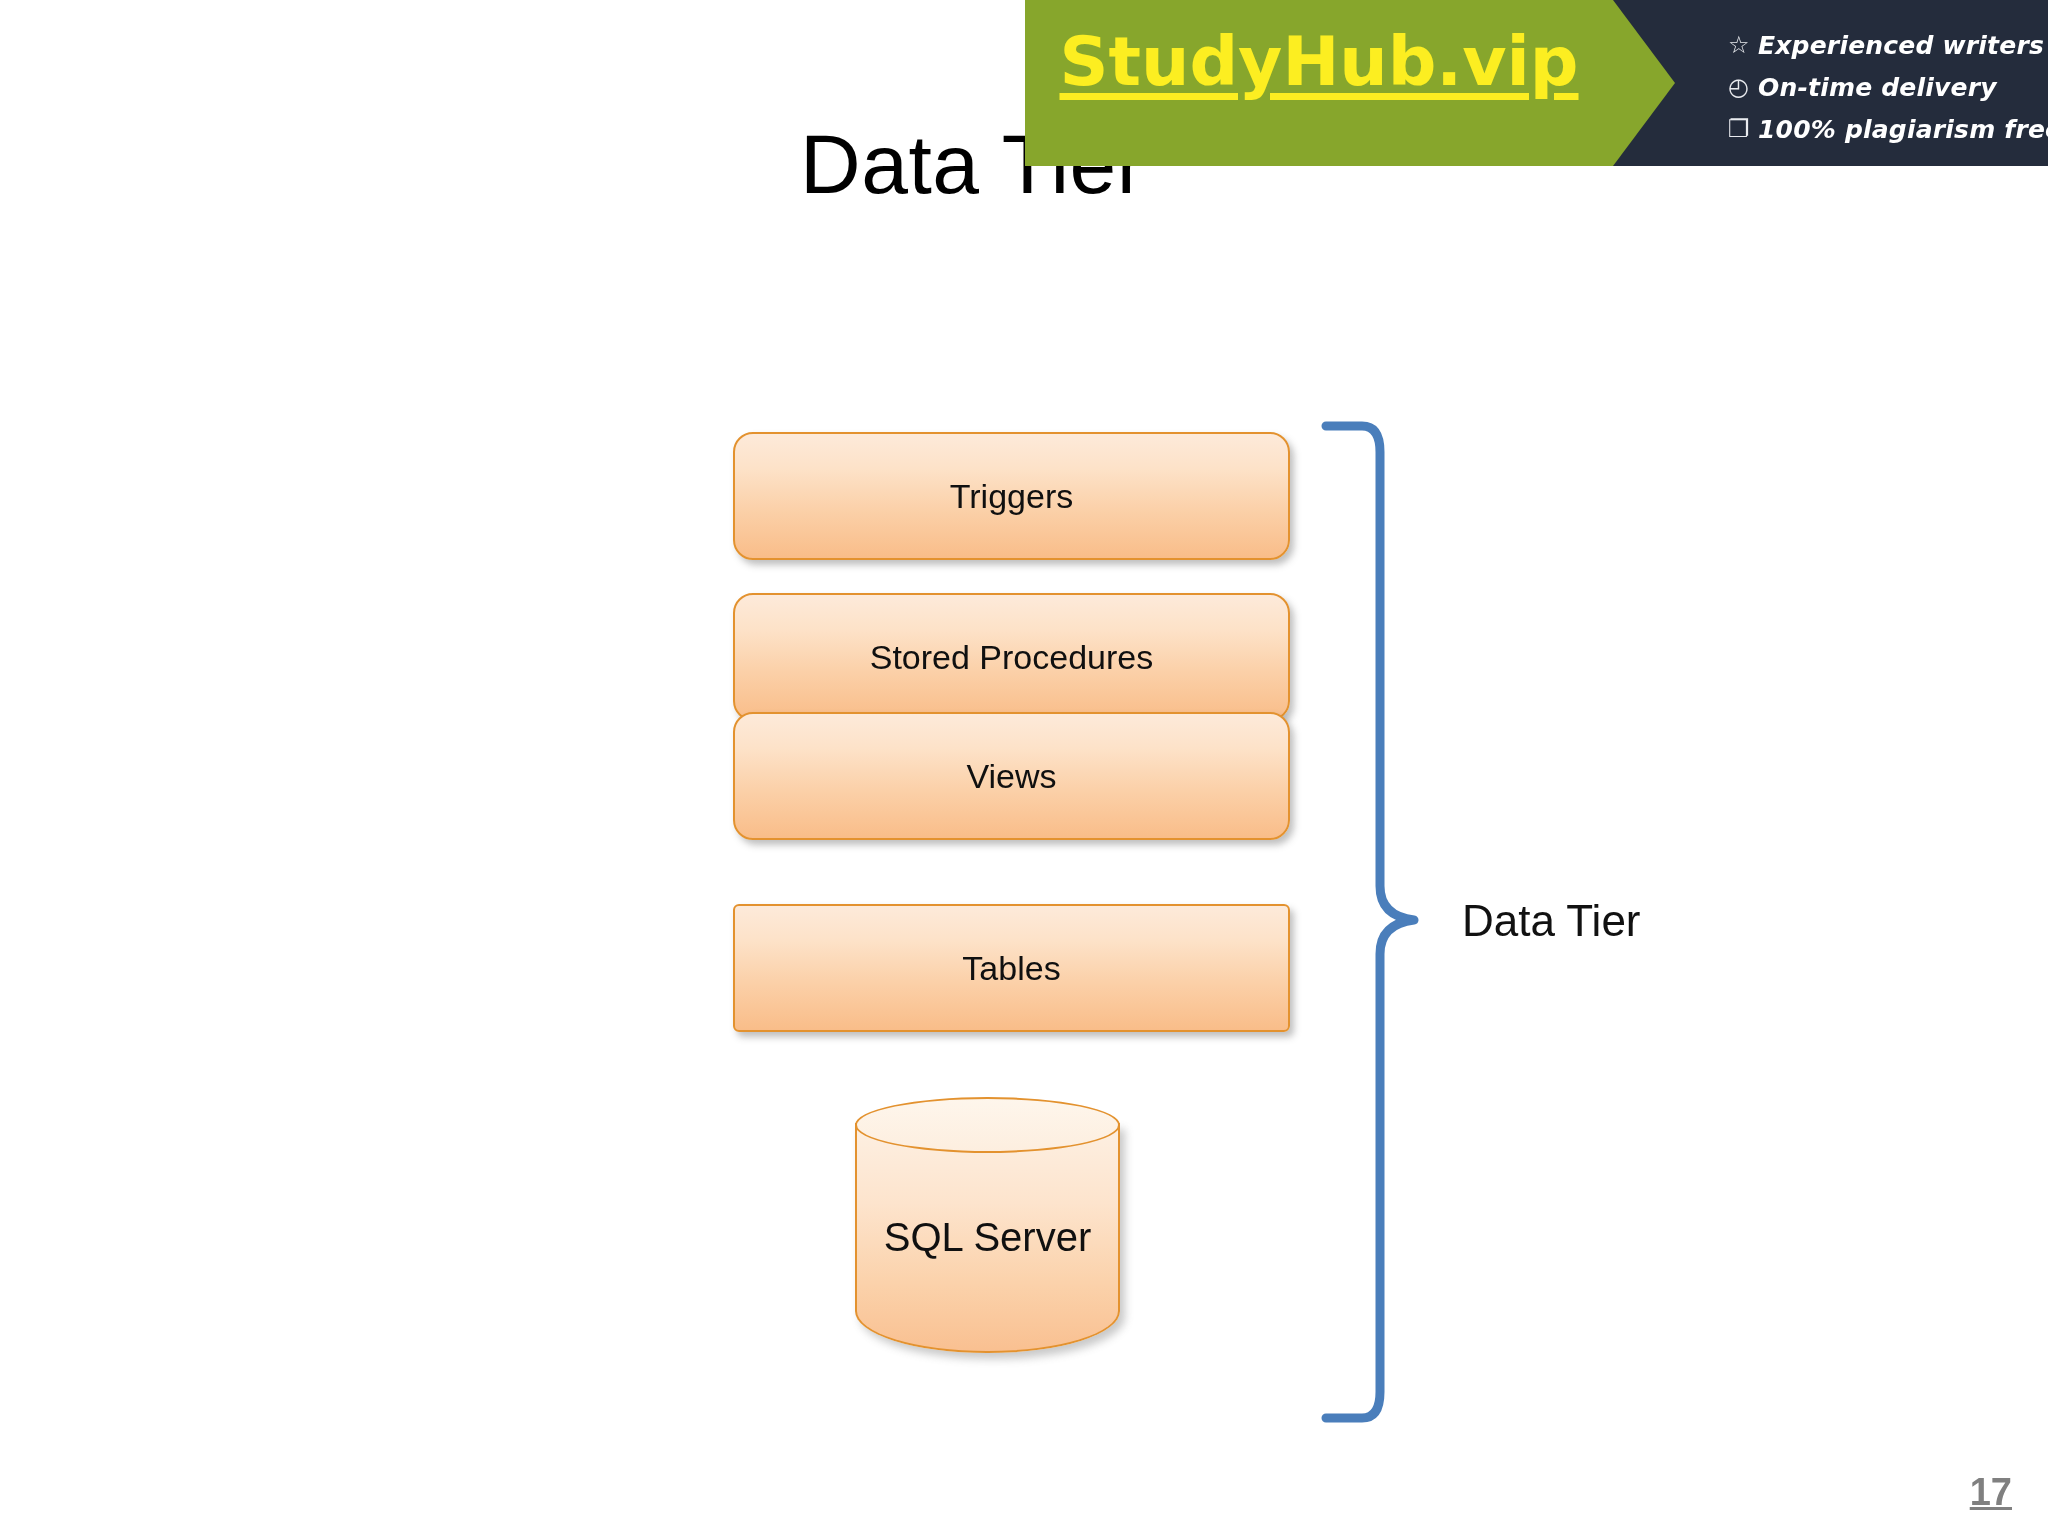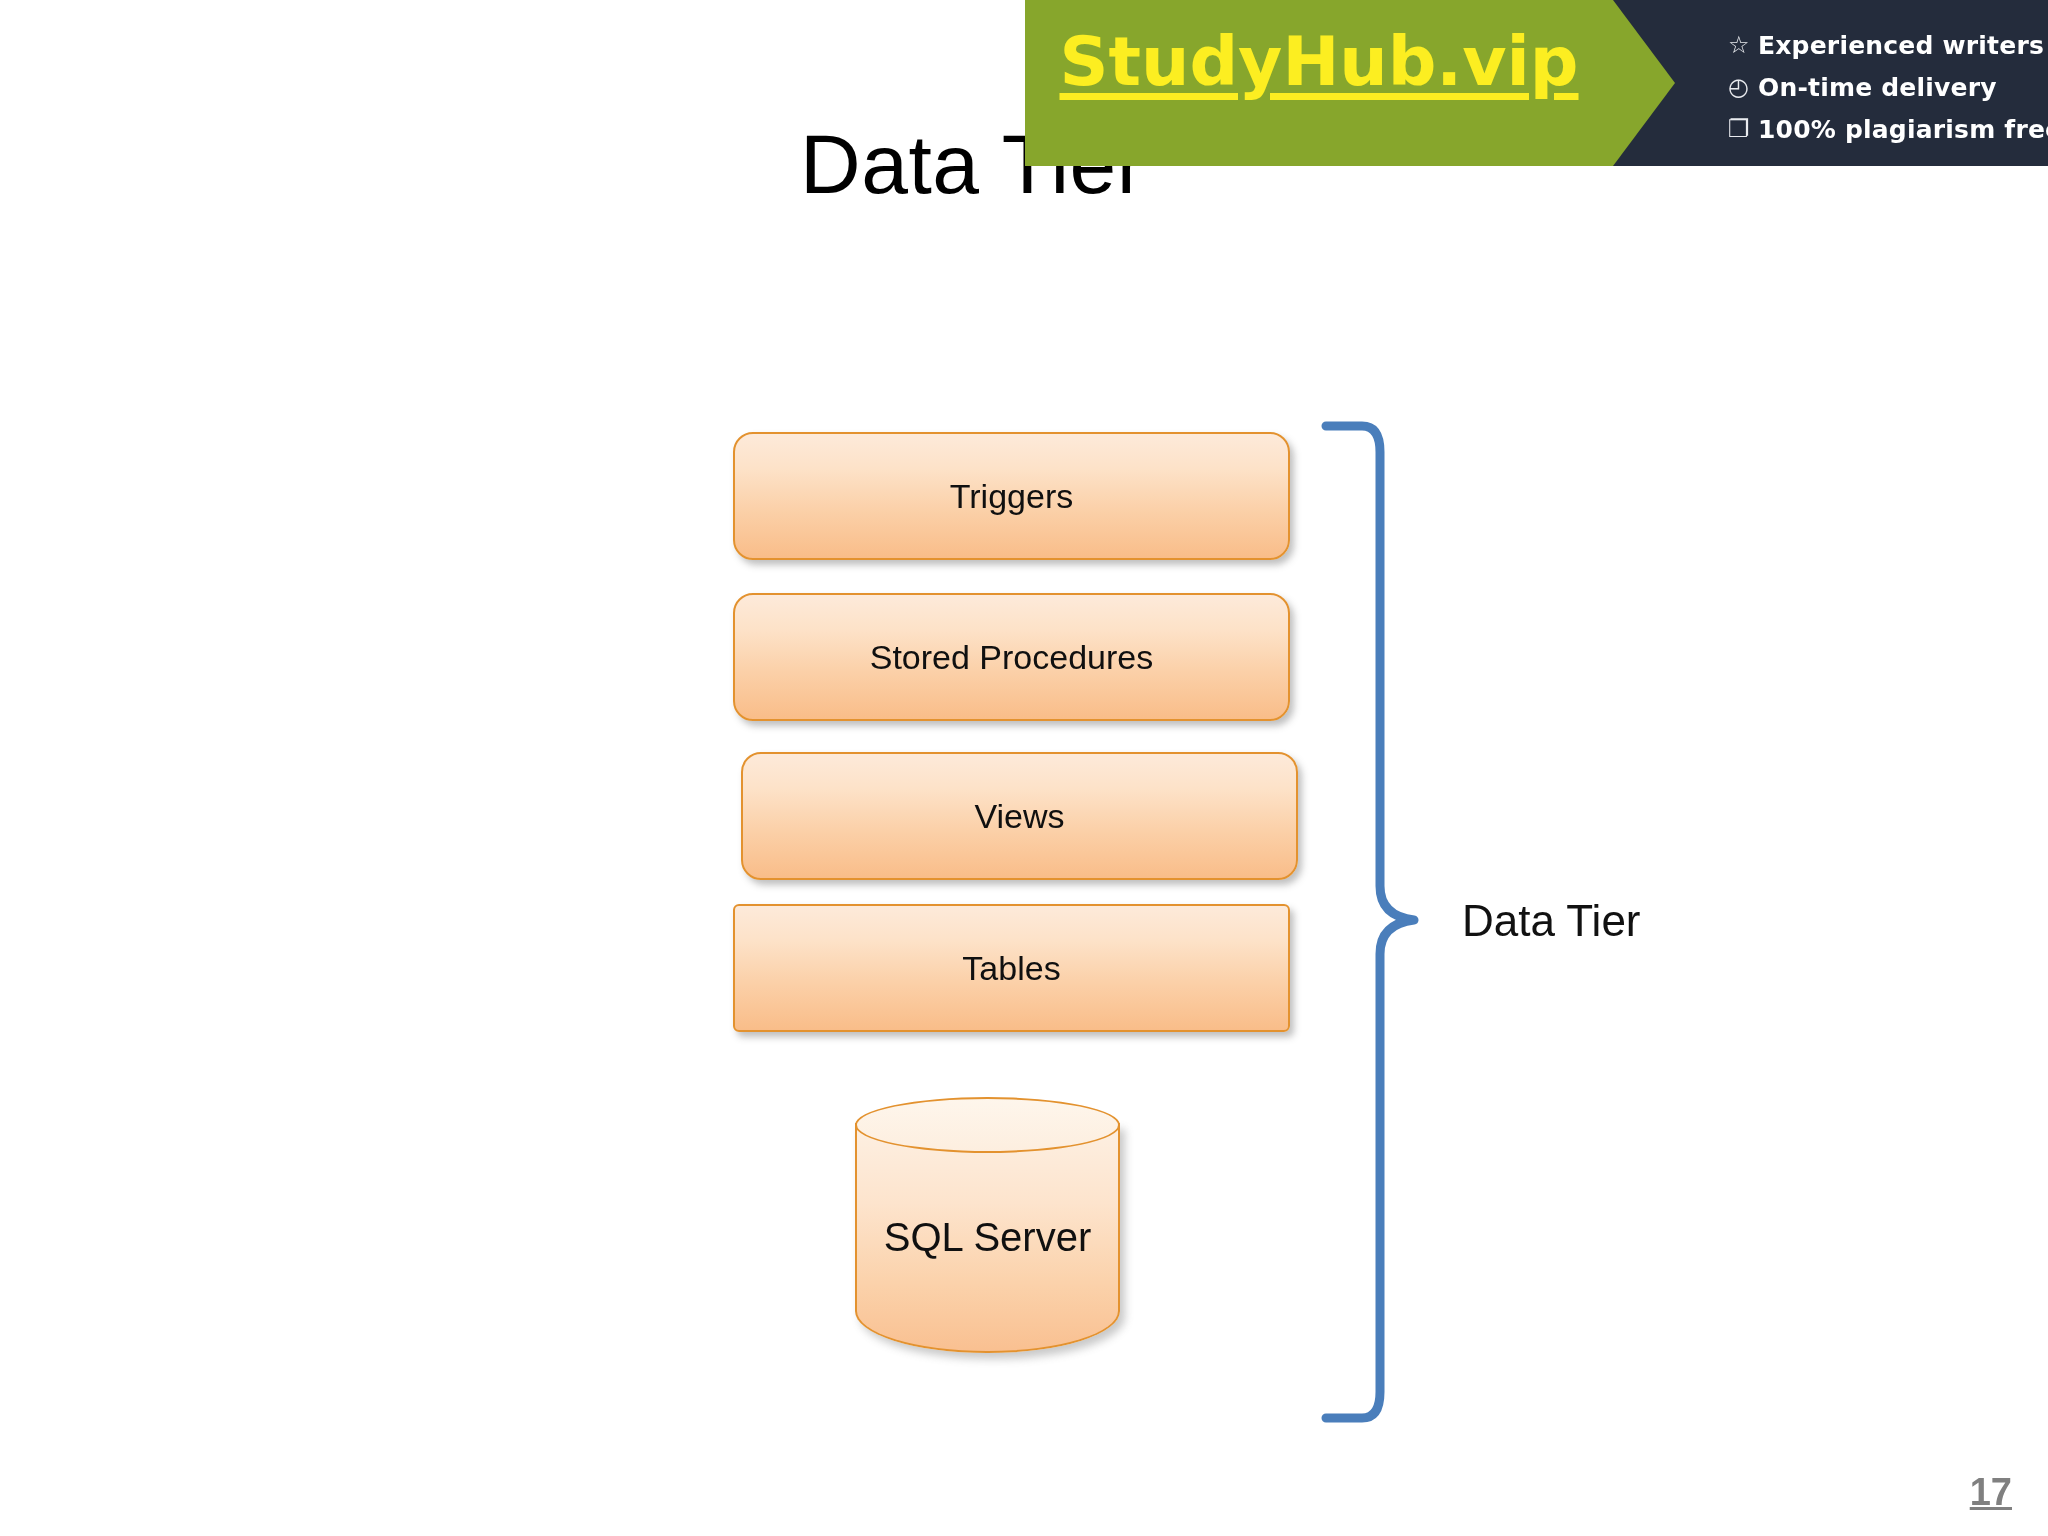--- a/index.html
+++ b/index.html
@@ -89,20 +89,21 @@
   }
   .feature-glyph {
     width: 30px;
     font-size: 24px;
     line-height: 1;
     color: #e9ebef;
     display: inline-block;
   }
   .feature-text {
     letter-spacing: 0.2px;
+    font-style: italic;
   }
 
   
   .tier-box {
     position: absolute;
     left: 733px;
     width: 557px;
     height: 128px;
     border: 2px solid #e3922f;
     border-radius: 20px;
@@ -118,21 +119,21 @@
     justify-content: center;
   }
   .tier-box-label {
     font-size: 34px;
     color: #101010;
     font-weight: 400;
     white-space: nowrap;
   }
   #box-triggers  { top: 432px; }
   #box-stored    { top: 593px; }
-  #box-views     { top: 752px; margin-left: 8px; }
+  #box-views     { top: 712px; }
   #box-tables    { top: 904px; border-radius: 6px; }
 
   
   #cylinder {
     position: absolute;
     left: 855px;
     top: 1097px;
     width: 265px;
     height: 282px;
   }

